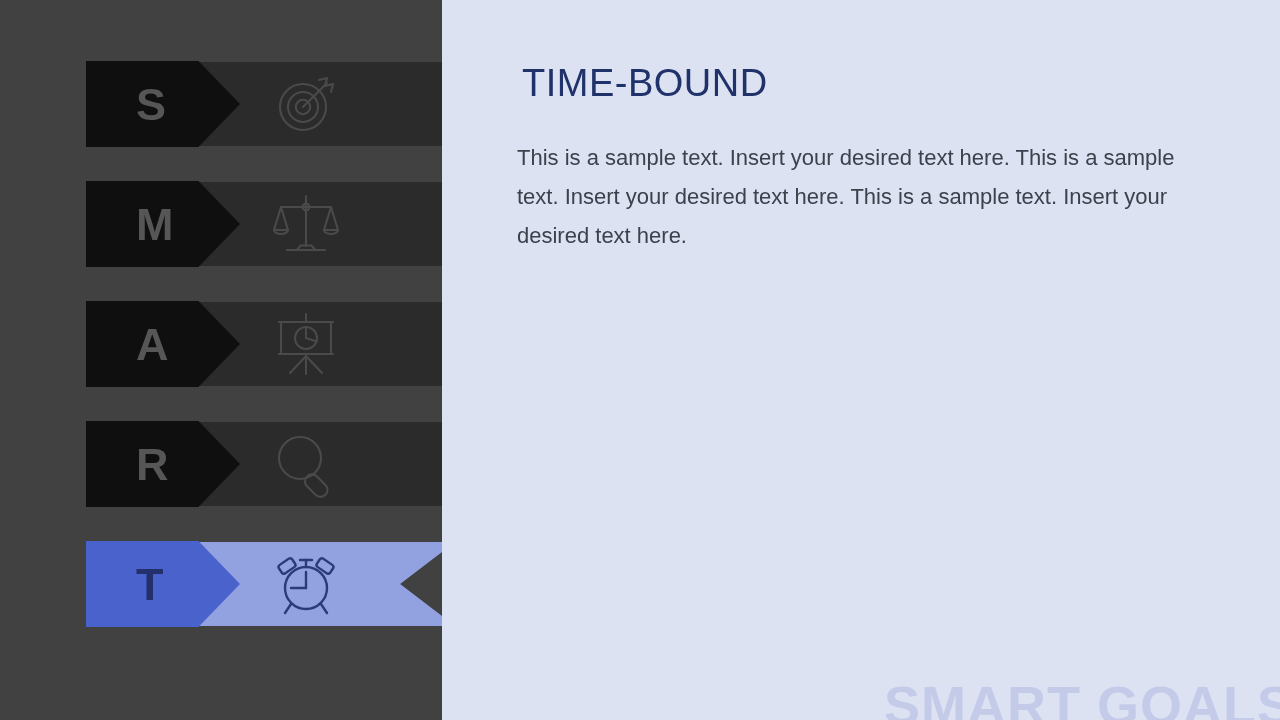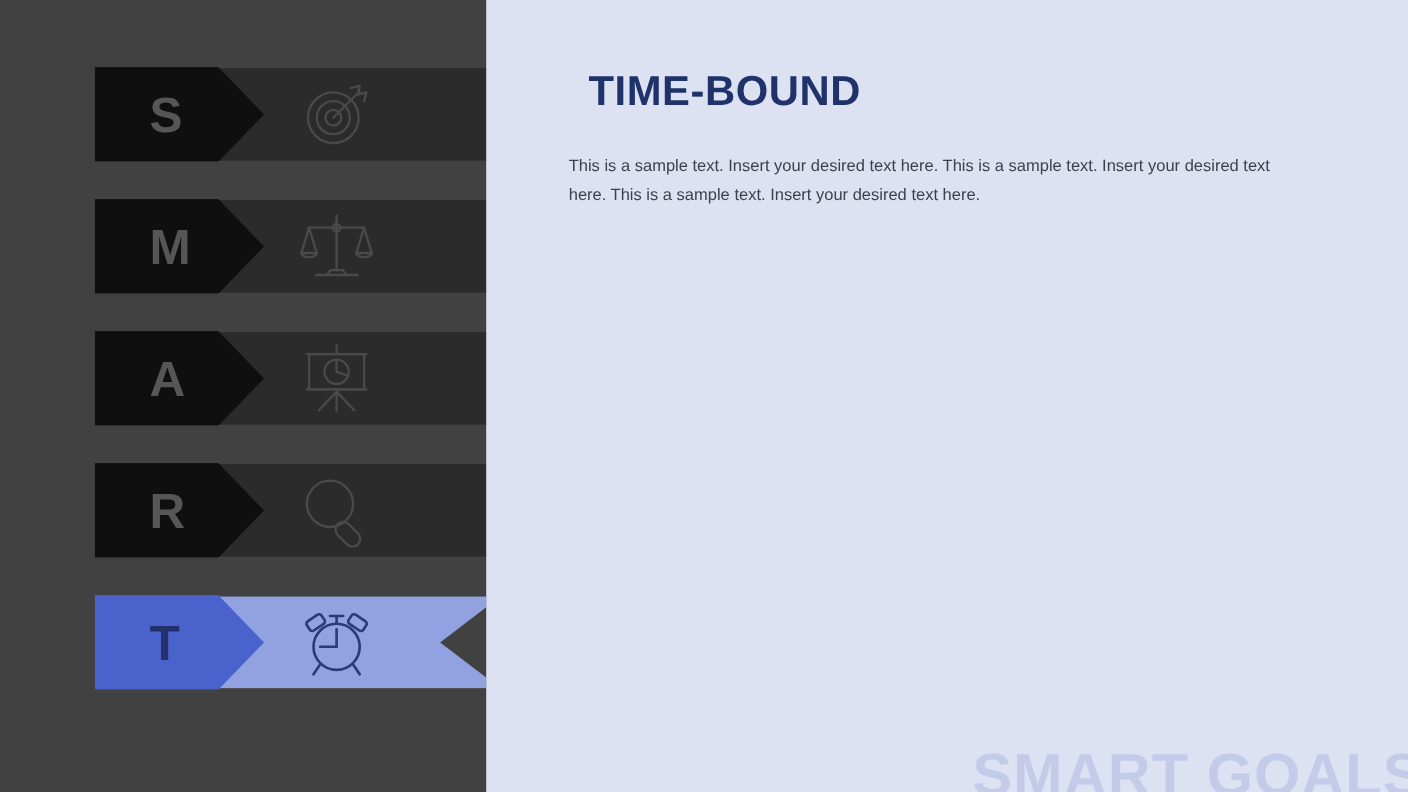--- a/index.html
+++ b/index.html
@@ -110,28 +110,28 @@
   
   .content {
     position: absolute;
     left: 517px;
     top: 64px;
     width: 680px;
   }
   .title {
     color: #1f3269;
     font-size: 38px;
-    font-weight: bold;
+    font-weight: normal;
     letter-spacing: 0.5px;
-    margin: 0 0 34px 18px;
+    margin: 0 0 34px 5px;
     line-height: 1.05;
   }
   .body-text {
     color: #3c414c;
-    font-size: 15px;
+    font-size: 22px;
     line-height: 1.78;
     margin: 0;
     max-width: 672px;
   }
 
   
   .watermark {
     position: absolute;
     right: -14px;
     bottom: -16px;

